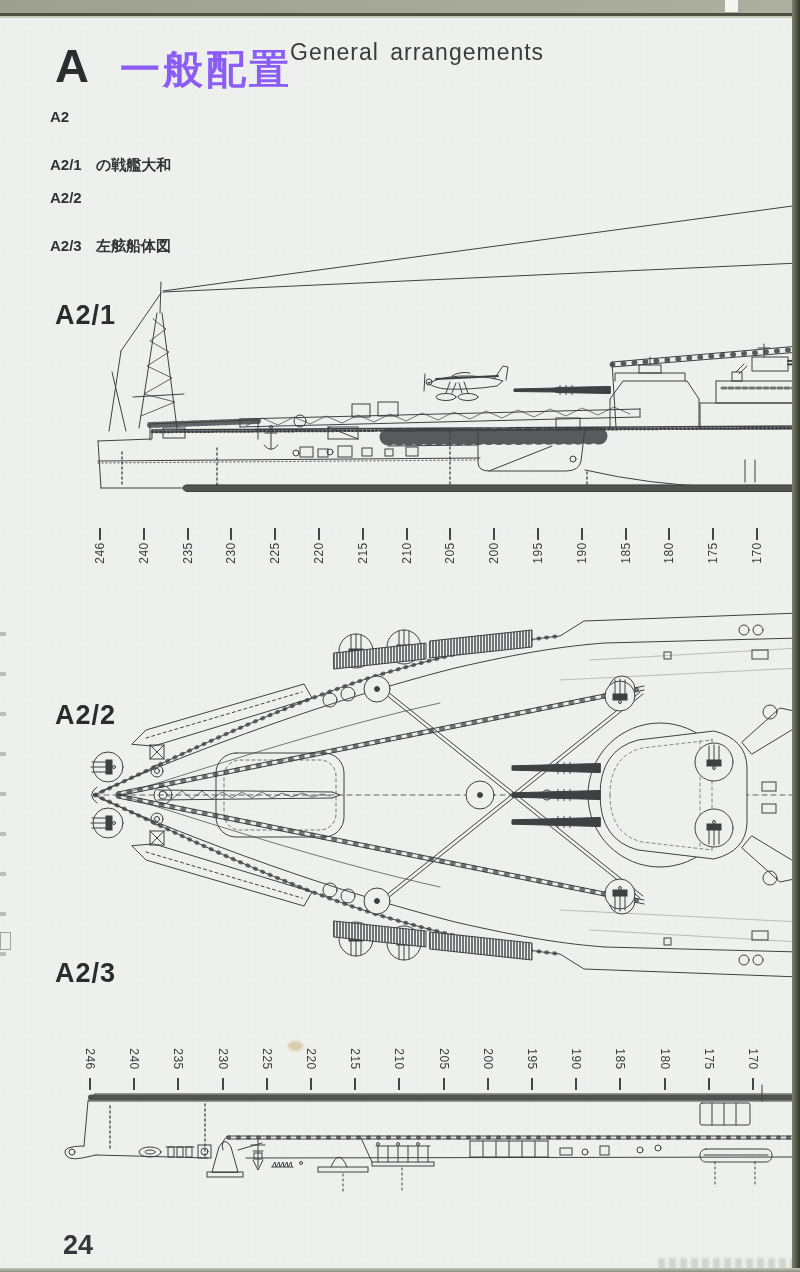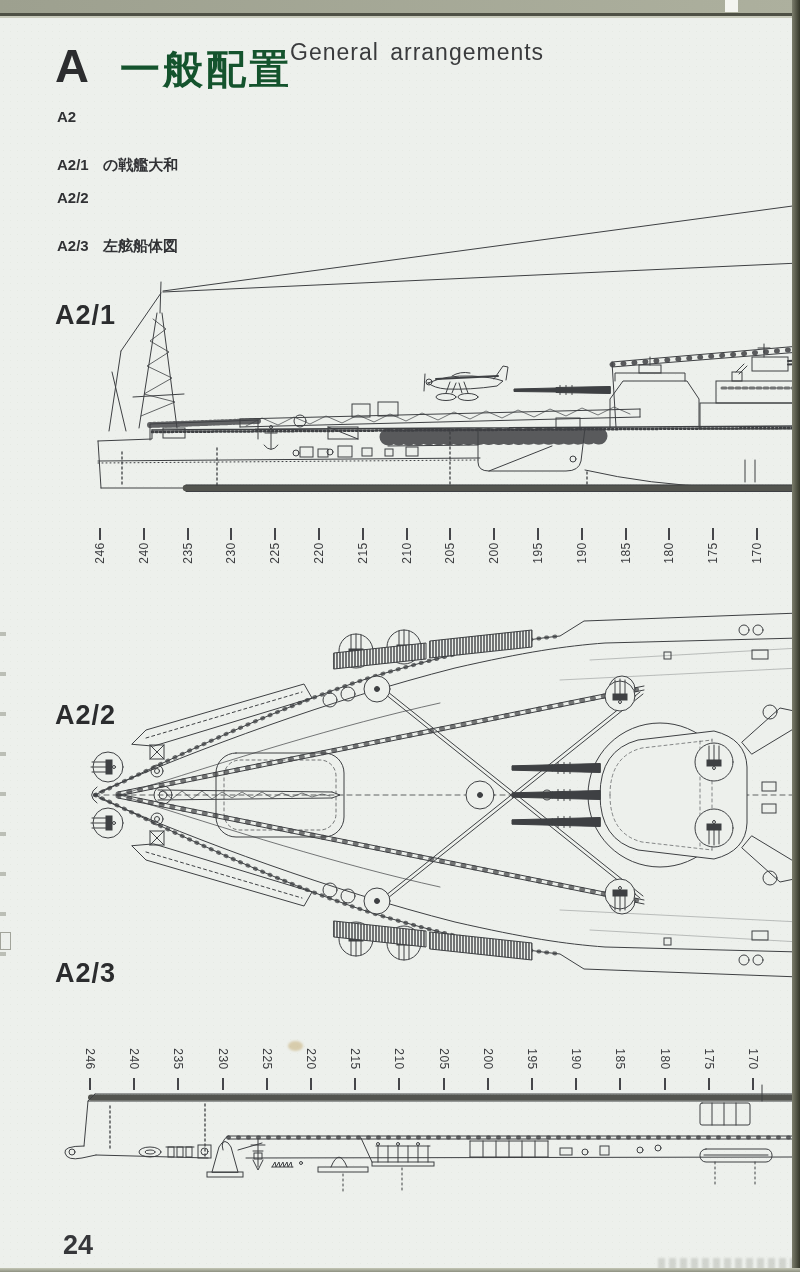--- a/index.html
+++ b/index.html
@@ -9,24 +9,24 @@
     background-image:radial-gradient(#dde2da 0.6px,transparent 0.7px);background-size:7px 7px;opacity:.45;}
   
   .scan-top{position:absolute;top:0;left:0;right:0;height:13px;background:linear-gradient(to right,#9da08f,#adb09e);z-index:6;}
   .scan-top-line{position:absolute;top:13px;left:0;right:0;height:3px;background:#4e5045;z-index:6;}
   .scan-top-lite{position:absolute;top:16px;left:0;right:0;height:2px;background:#c9cbbc;z-index:6;}
   .scan-tab{position:absolute;top:0;left:725px;width:13px;height:12px;background:#f4f5f0;z-index:7;}
   .scan-right{position:absolute;top:0;right:0;width:8px;bottom:0;background:linear-gradient(to right,#7c7e6d,#343629);z-index:6;}
   .scan-bottom{position:absolute;left:0;right:0;bottom:0;height:4px;background:linear-gradient(to top,#8d9081,#c3c6b5);z-index:6;}
   
   .sec-letter{position:absolute;left:55px;top:38px;font-size:47px;font-weight:bold;color:#2c2d2f;letter-spacing:1px;}
-  .title-ja{position:absolute;left:120px;top:42px;font-size:40px;font-weight:bold;color:#14532d;letter-spacing:3px;}
+  .title-ja{position:absolute;left:120px;top:42px;font-size:40px;font-weight:bold;color:#8b5cf6;letter-spacing:3px;}
   .title-en{position:absolute;left:290px;top:39px;font-size:23px;color:#3a3b3d;letter-spacing:1px;word-spacing:4px;}
   
-  .idx-row{position:absolute;left:57px;display:flex;font-size:15px;font-weight:600;color:#313235;line-height:17.5px;}
+  .idx-row{position:absolute;left:50px;display:flex;font-size:15px;font-weight:600;color:#313235;line-height:17.5px;}
   .idx-label{width:46px;flex:none;}
   .idx-text{white-space:pre-line;}
   
   .fig-label{position:absolute;left:55px;font-size:27px;font-weight:bold;color:#2b2c2e;letter-spacing:1px;}
   
   .ruler{position:absolute;left:0;width:800px;height:60px;z-index:2;}
   .tick{position:absolute;top:0;width:0;}
   .tick .tl{position:absolute;left:-1px;width:2px;background:#45464a;}
   .tick .tn{position:absolute;width:44px;left:-22px;text-align:center;font-size:12px;color:#3c3d40;letter-spacing:.5px;height:14px;line-height:14px;}
   .ruler.up .tl{top:0;height:12px;}

